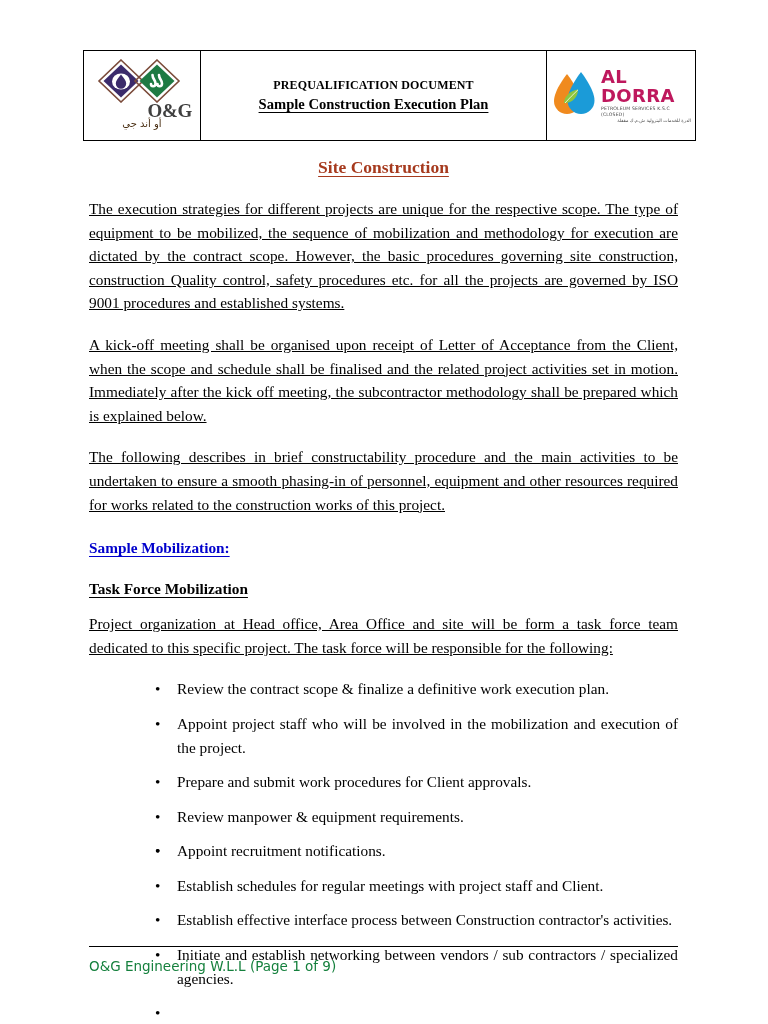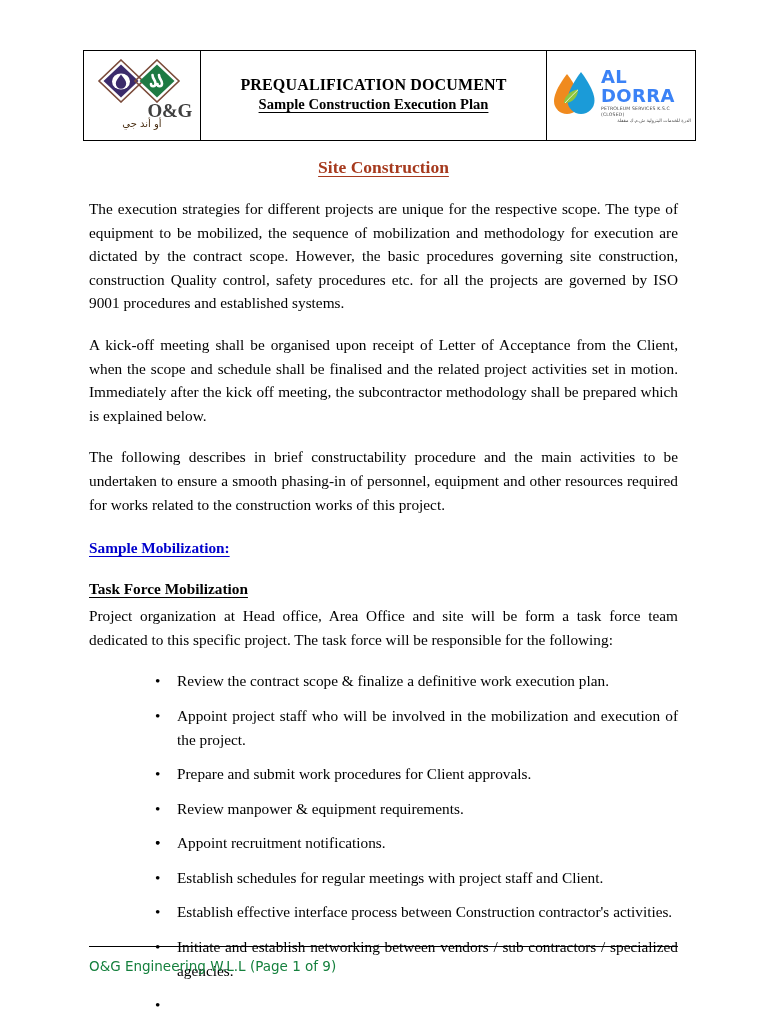--- a/index.html
+++ b/index.html
@@ -51,21 +51,21 @@
     border-right: 1.6px solid #000;
     flex-direction: column;
     padding: 0 6px;
   }
   .hdr-cell-logo-right {
     width: 148px;
   }
 
   .hdr-title-line1 {
     font-weight: bold;
-    font-size: 16px;
+    font-size: 12px;
     letter-spacing: 0.15px;
     line-height: 16px;
     text-align: center;
     white-space: nowrap;
   }
   .hdr-title-line2 {
     font-weight: bold;
     font-size: 14.6px;
     line-height: 20px;
     text-align: left;
@@ -131,21 +131,21 @@
   }
   .ad-text {
     flex: 1 1 auto;
   }
   .ad-name {
     font-family: "DejaVu Sans", sans-serif;
     font-weight: bold;
     font-size: 18px;
     line-height: 19px;
     letter-spacing: 0.4px;
-    color: #3b82f6;
+    color: #be185d;
   }
   .ad-sub1 {
     font-family: "DejaVu Sans", sans-serif;
     font-size: 4.6px;
     line-height: 6px;
     letter-spacing: 0.15px;
     color: #4a4a4a;
     margin-top: 1px;
   }
   .ad-sub2 {
@@ -170,25 +170,26 @@
     font-weight: bold;
     font-size: 17.5px;
     line-height: 24px;
     color: #A63A1E;
     text-decoration: underline;
     text-underline-offset: 3px;
     margin: 0 0 18px 0;
   }
 
   p.para {
-    margin: 4px 0 18px 0;
+    margin: 12px 0 18px 0;
     font-size: 15.3px;
     line-height: 23.6px;
     text-align: justify;
     text-justify: inter-word;
+    text-decoration: underline;
   }
 
   .heading-blue {
     margin: 4px 0 20px 0;
     font-weight: bold;
     font-size: 15.3px;
     line-height: 20px;
     color: #0000CC;
     text-decoration: underline;
     text-underline-offset: 2.5px;

